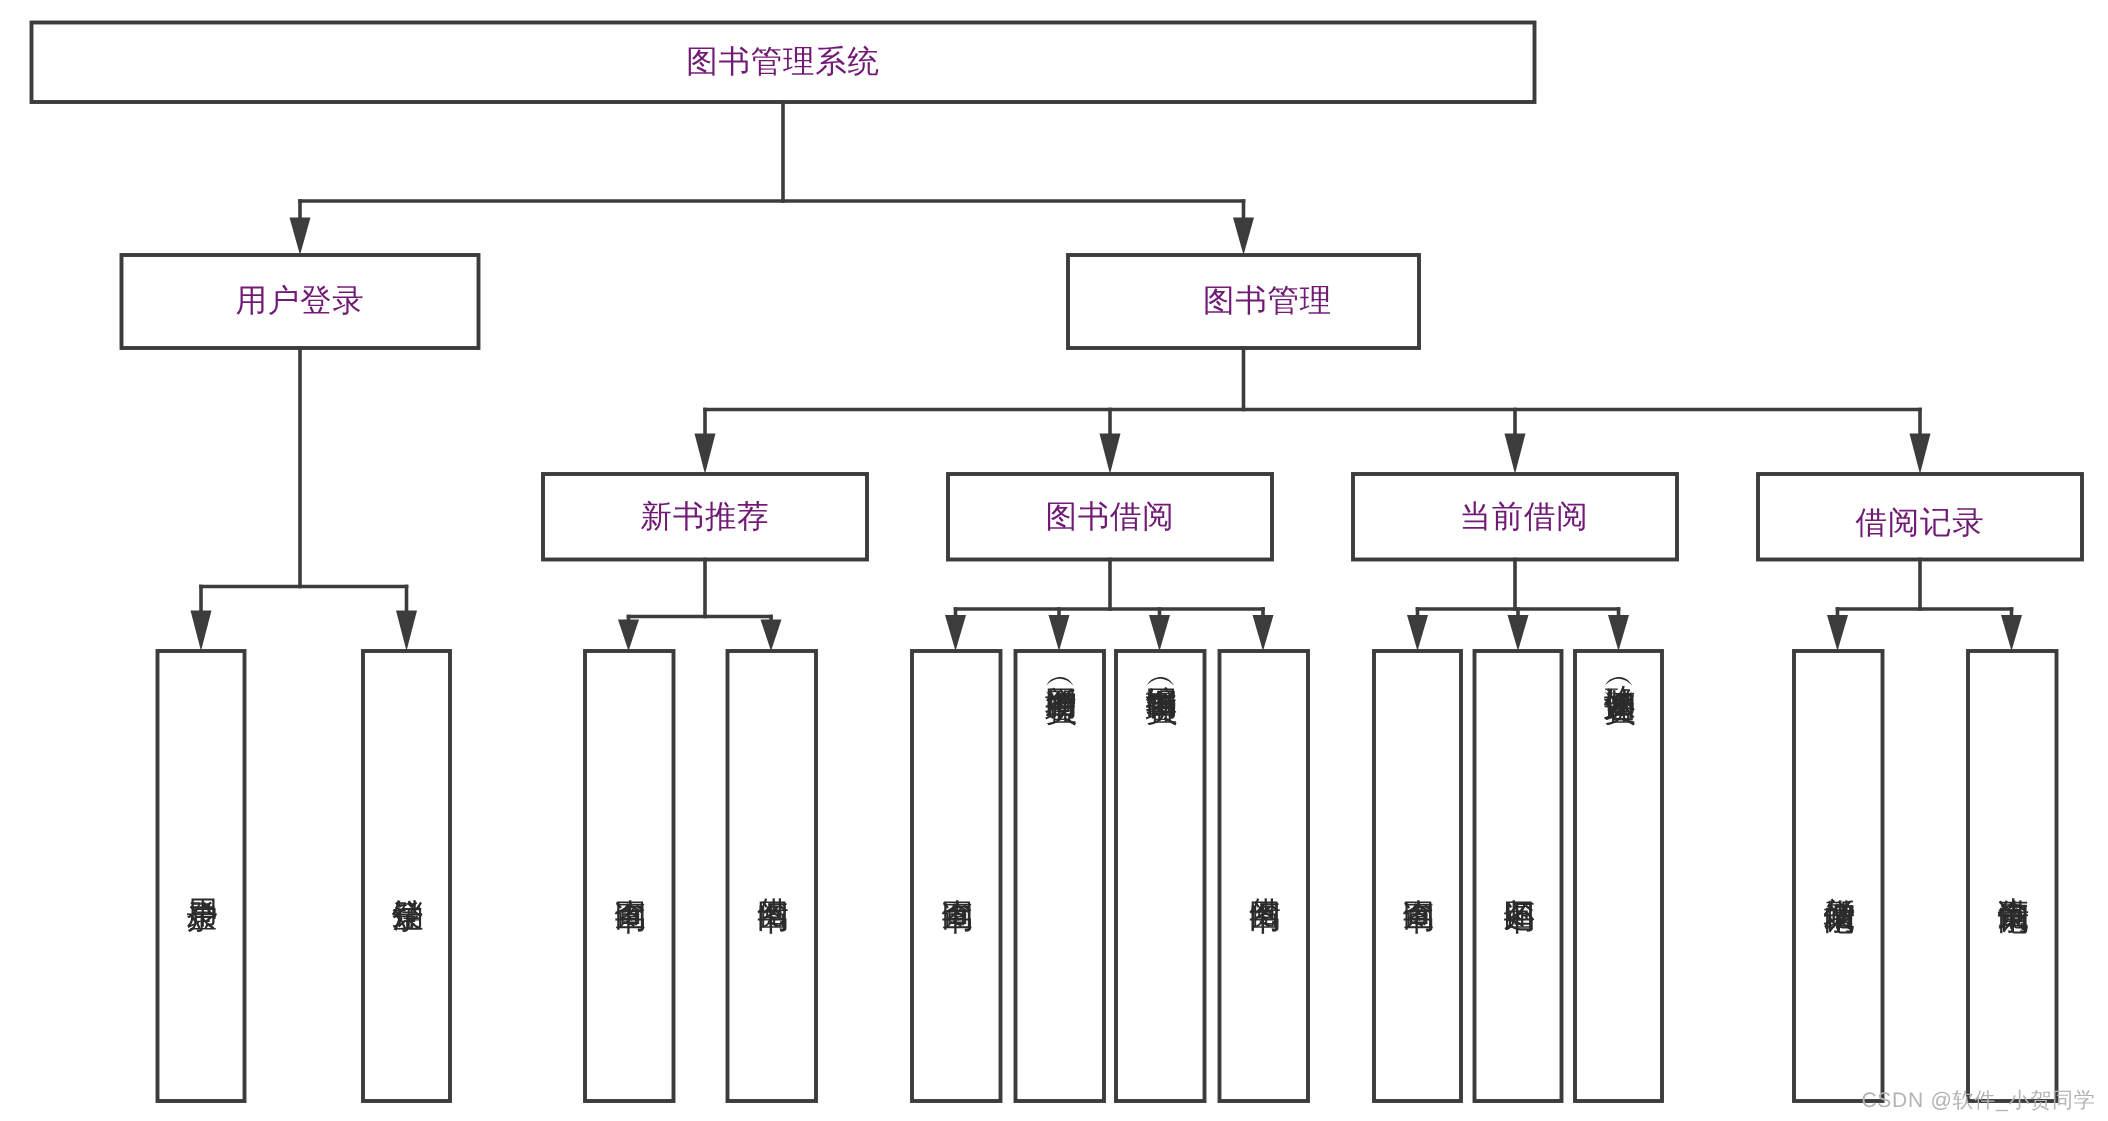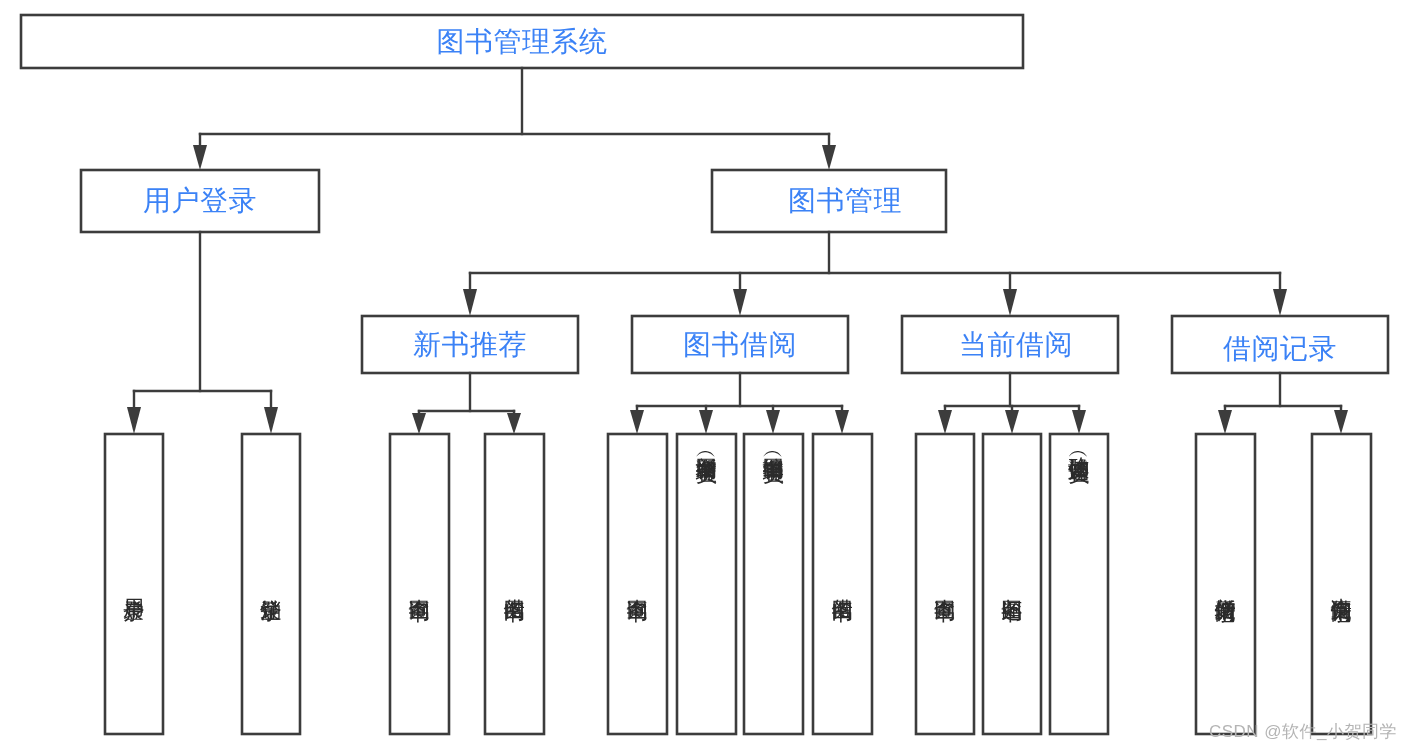--- a/index.html
+++ b/index.html
@@ -39,22 +39,22 @@
   }
   .arrow-head {
     fill: #3c3c3c;
     stroke: none;
   }
   .node-label-h {
     position: absolute;
     display: flex;
     align-items: center;
     justify-content: center;
-    color: #3b82f6;
-    font-size: 28px;
+    color: #701a75;
+    font-size: 21px;
     line-height: 1.2;
     letter-spacing: 0.5px;
     white-space: nowrap;
     pointer-events: none;
   }
   .node-label-v {
     position: absolute;
     display: flex;
     align-items: center;
     justify-content: center;
@@ -64,21 +64,21 @@
     letter-spacing: 1px;
     writing-mode: vertical-rl;
     text-orientation: upright;
     pointer-events: none;
   }
   .watermark {
     position: absolute;
     right: 8px;
     bottom: 4px;
     color: #b4b4b4;
-    font-size: 17px;
+    font-size: 14px;
     letter-spacing: 0.5px;
     white-space: nowrap;
   }
 </style>
 </head>
 <body>
 
 <div id="diagram-root">
 
   <svg class="diagram-canvas" viewBox="0 0 1405 747">

